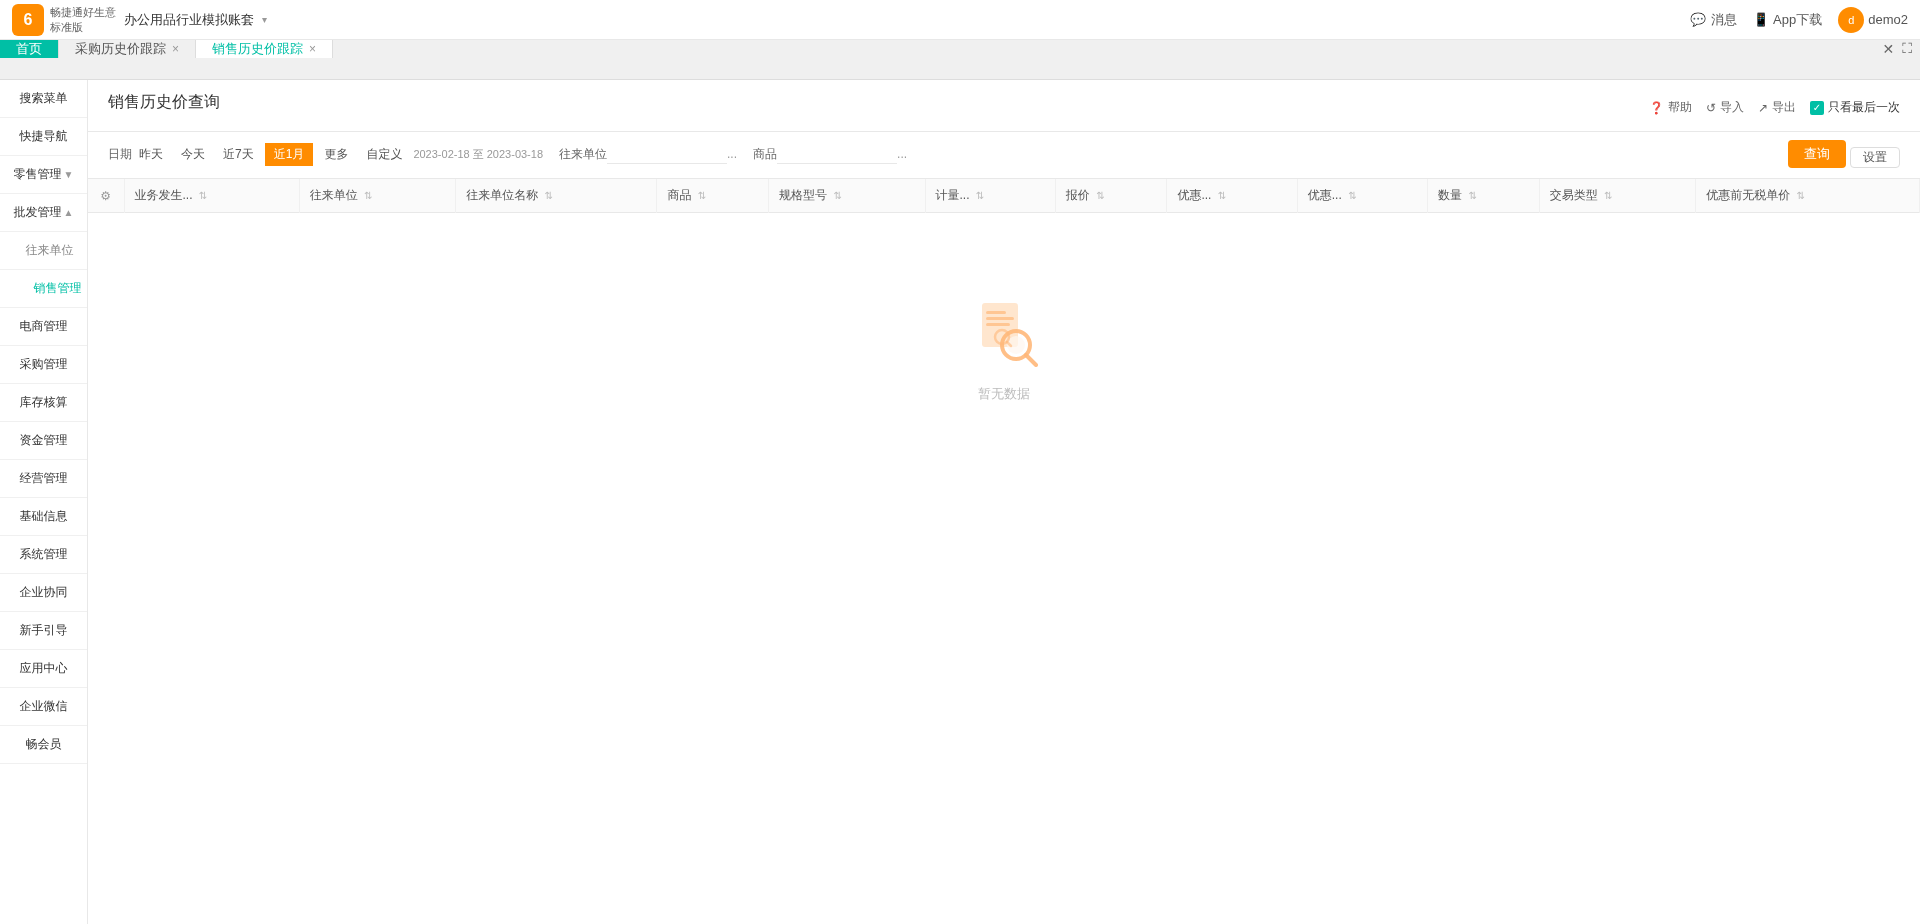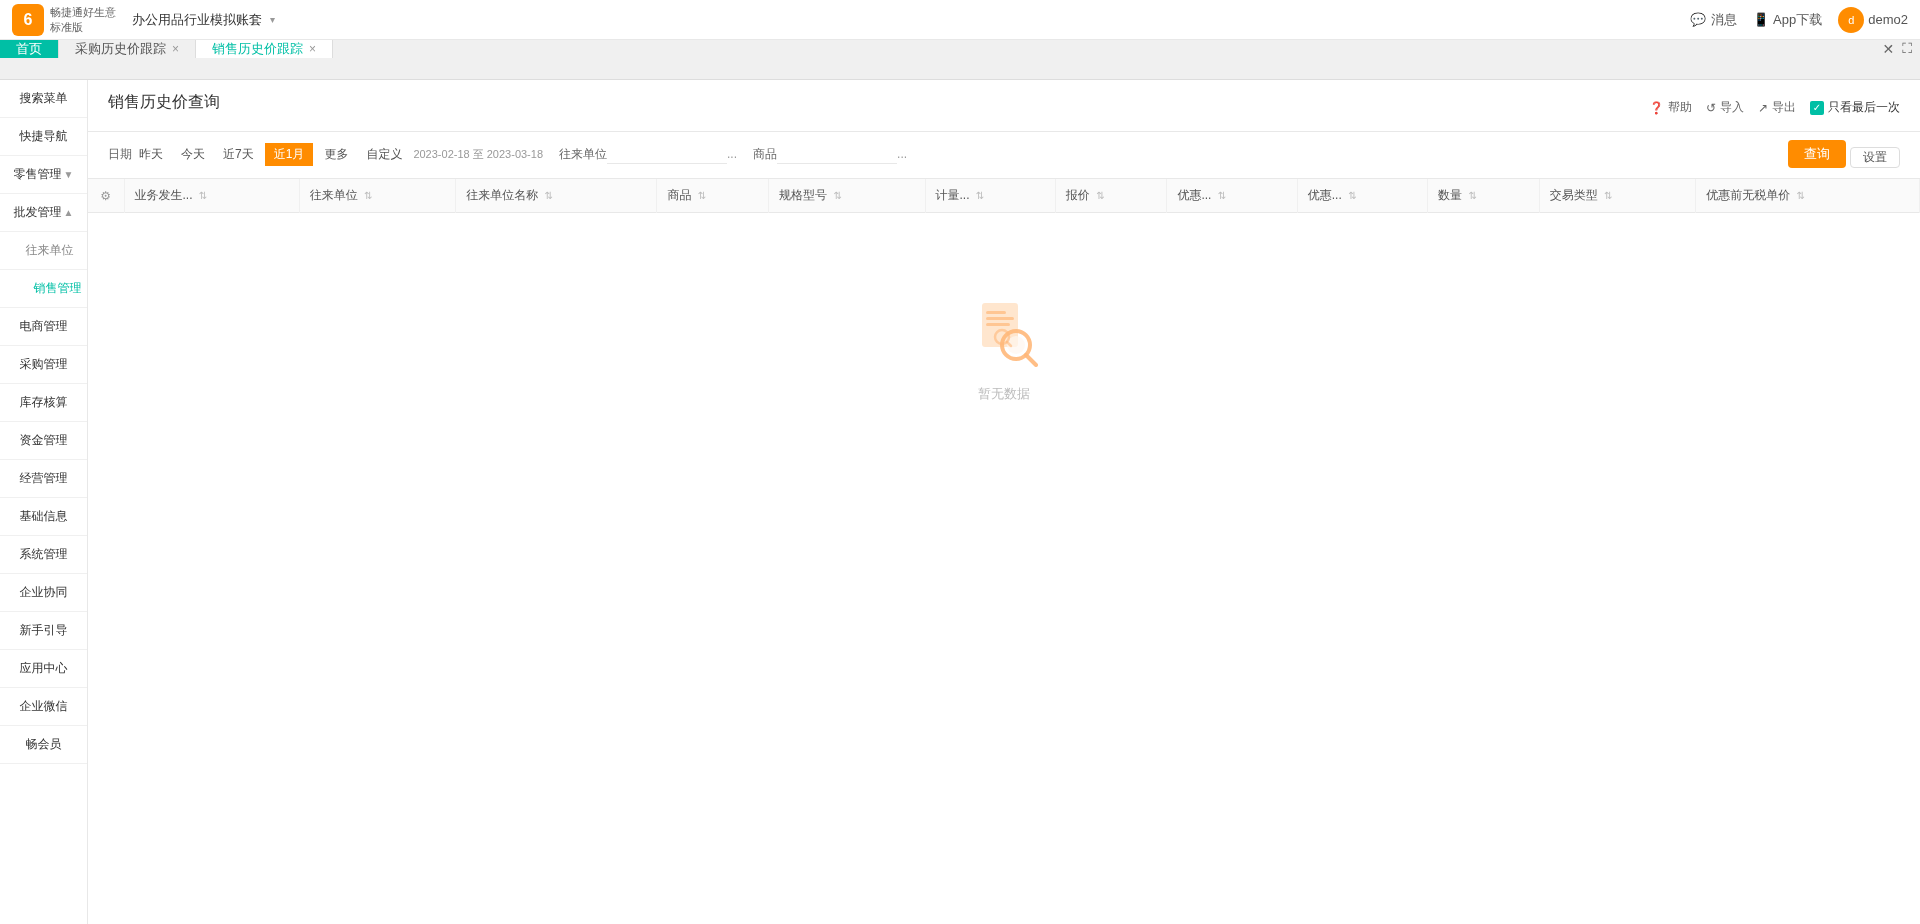--- a/index.html
+++ b/index.html
@@ -16,21 +16,21 @@
       justify-content: space-between;
     }
     .topbar-left { display: flex; align-items: center; gap: 8px; }
     .logo-area { display: flex; align-items: center; gap: 6px; }
     .logo-icon {
       width: 32px; height: 32px; background: #ff8c00;
       border-radius: 6px; display: flex; align-items: center; justify-content: center;
       color: white; font-size: 16px; font-weight: bold;
     }
     .logo-text { font-size: 11px; color: #666; line-height: 1.3; }
-    .topbar-title { color: #333; font-size: 13px; margin-left: 8px; }
+    .topbar-title { color: #333; font-size: 13px; }
     .dropdown-arrow { color: #999; font-size: 10px; cursor: pointer; }
     .topbar-right { display: flex; align-items: center; gap: 16px; color: #555; font-size: 13px; }
     .topbar-right-item { display: flex; align-items: center; gap: 4px; cursor: pointer; }
     .avatar { width: 26px; height: 26px; border-radius: 50%; background: #ff8c00; display: flex; align-items: center; justify-content: center; color: white; font-size: 11px; }
 
     
     .tabbar {
       height: 40px;
       background: #f0f0f0;
       display: flex;

